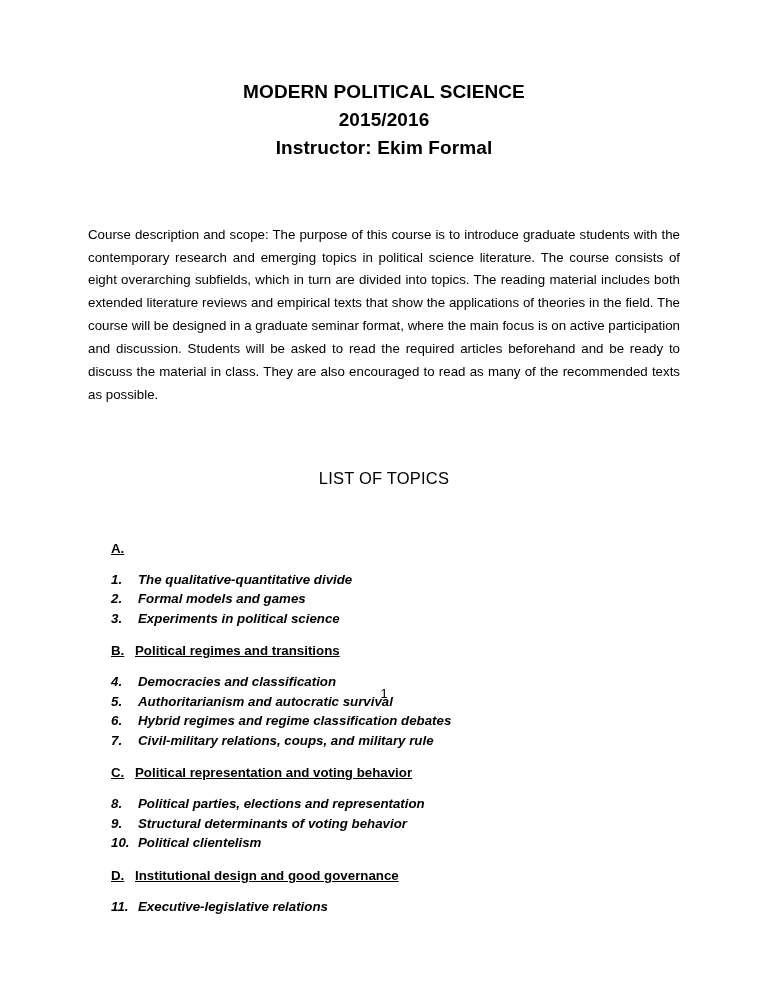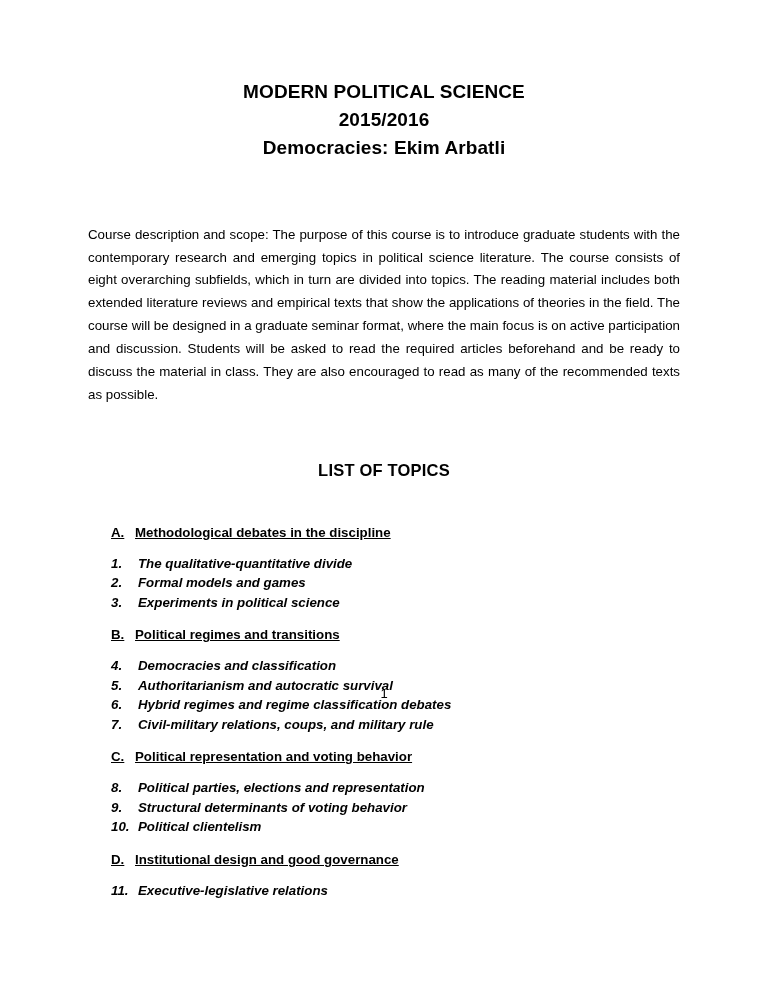--- a/index.html
+++ b/index.html
@@ -39,24 +39,24 @@
     text-align: justify;
     text-justify: inter-word;
     margin: 0;
   }
   .para .lead {
     font-weight: normal;
   }
   .spacer-2 { height: 46px; }
   .section-heading {
     text-align: center;
-    font-weight: bold;
+    font-weight: normal;
     font-size: 16.5px;
     letter-spacing: 0.2px;
-    margin: 8px;
+    margin: 16px;
   }
   .spacer-3 { height: 22px; }
   .topics {
     padding-left: 23px;
   }
   .group {
     margin-bottom: 0;
   }
   .group-head {
     font-weight: bold;
@@ -99,39 +99,38 @@
   }
 </style>
 </head>
 <body>
 
 <div class="page">
 
   <div class="title-block">
     <span class="title-line">MODERN POLITICAL SCIENCE</span>
     <span class="title-line">2015/2016</span>
-    <span class="title-line">Democracies: Ekim Arbatli</span>
+    <span class="title-line">Instructor: Ekim Formal</span>
   </div>
 
   <div class="spacer-1"></div>
 
   <p class="para"><span class="lead">Course description and scope:</span><span> The purpose of this course is to introduce graduate students with the contemporary research and emerging topics in political science literature. The course consists of eight overarching subfields, which in turn are divided into topics. The reading material includes both extended literature reviews and empirical texts that show the applications of theories in the field. The course will be designed in a graduate seminar format, where the main focus is on active participation and discussion. Students will be asked to read the required articles beforehand and be ready to discuss the material in class. They are also encouraged to read as many of the recommended texts as possible.</span></p>
 
   <div class="spacer-2"></div>
 
   <p class="section-heading">LIST OF TOPICS</p>
 
   <div class="spacer-3"></div>
 
   <div class="topics">
 
     <div class="group">
       <div class="group-head">
         <span class="letter">A.</span>
-        <span class="gtext">Methodological debates in the discipline</span>
       </div>
       <div class="item">
         <span class="num">1.</span>
         <span class="itext">The qualitative-quantitative divide</span>
       </div>
       <div class="item">
         <span class="num">2.</span>
         <span class="itext">Formal models and games</span>
       </div>
       <div class="item">

